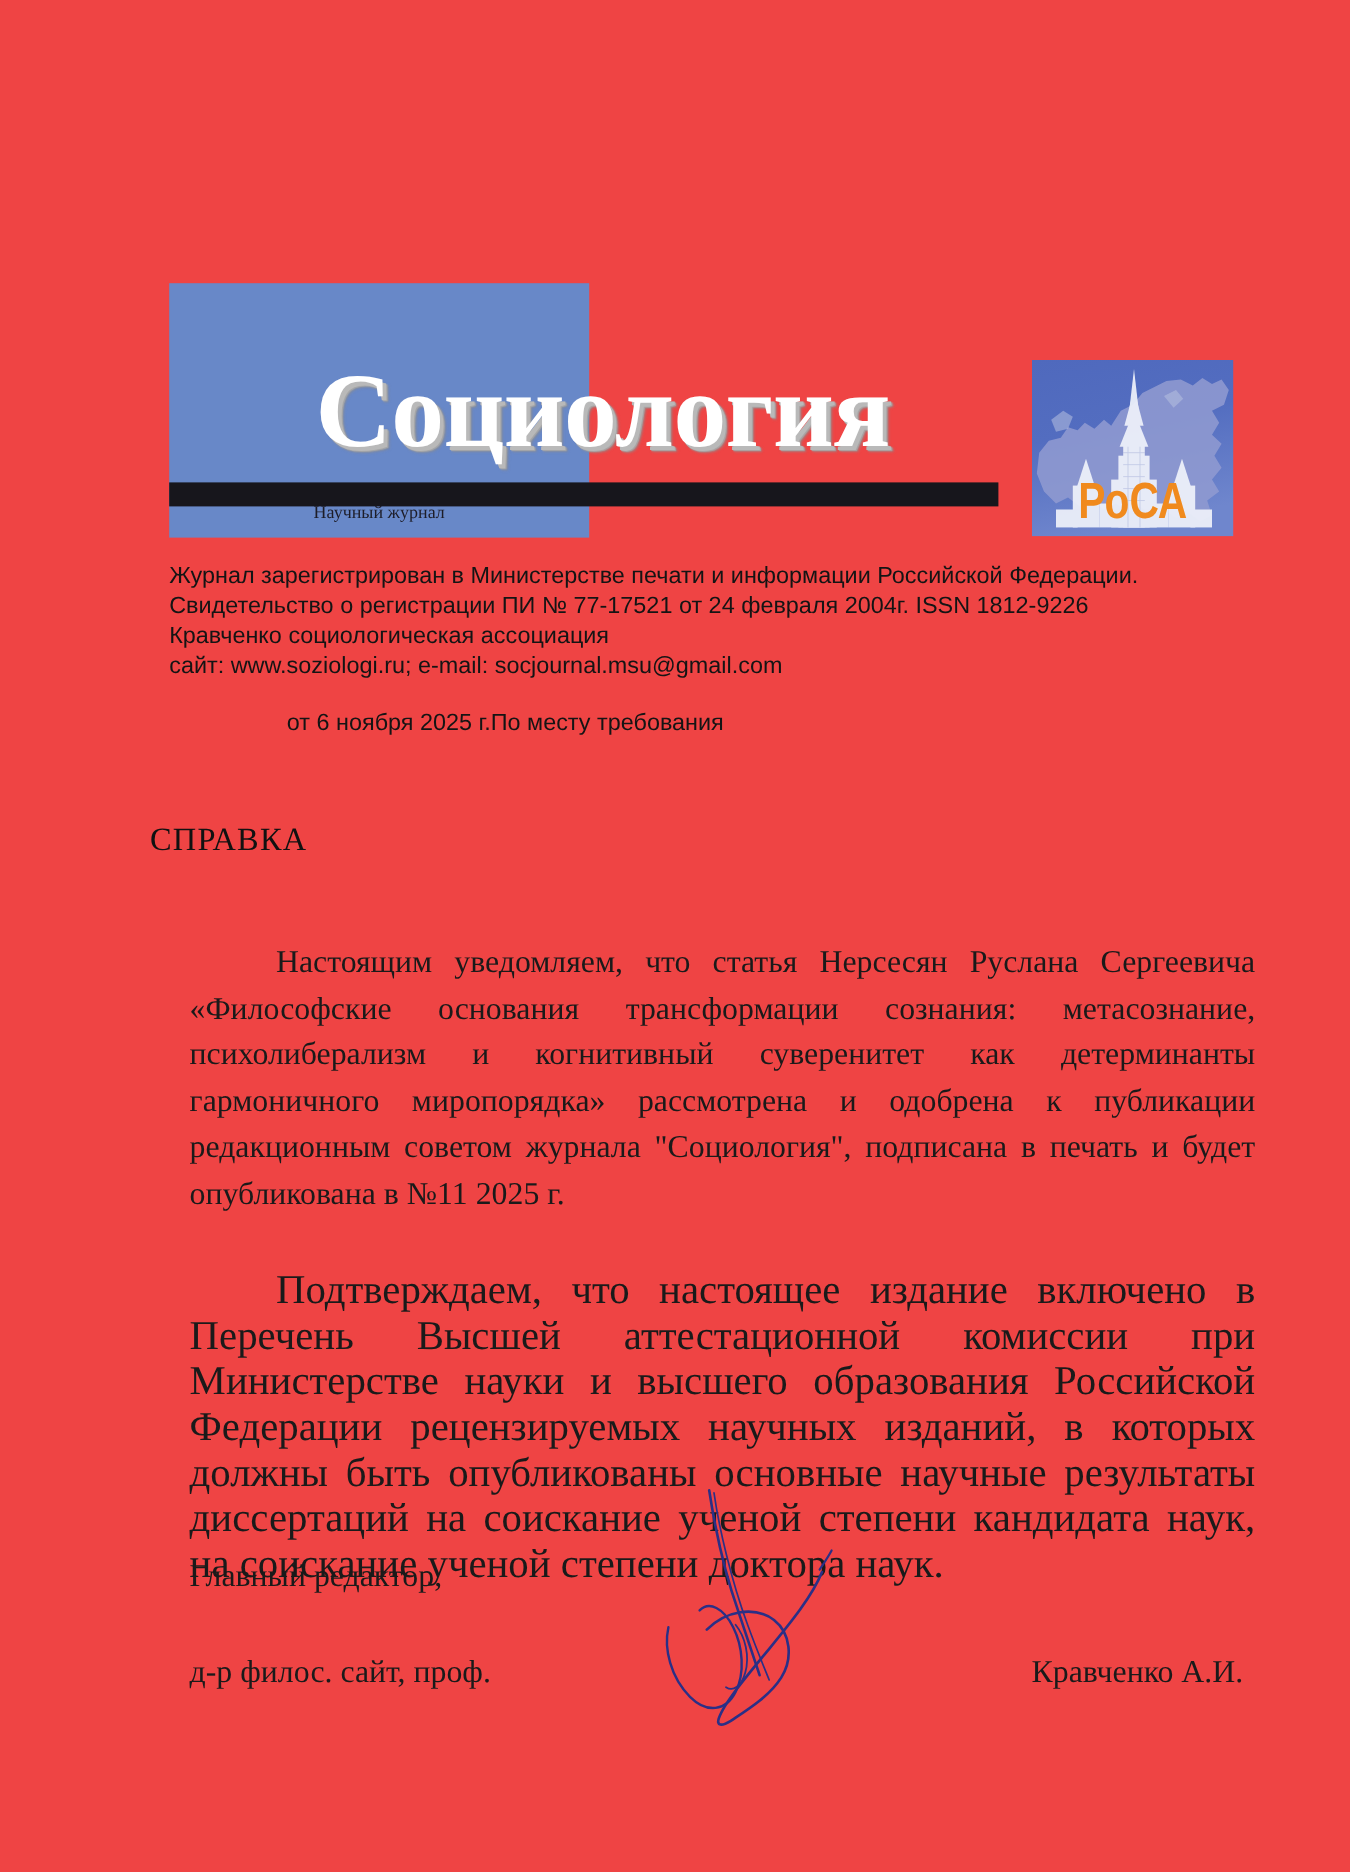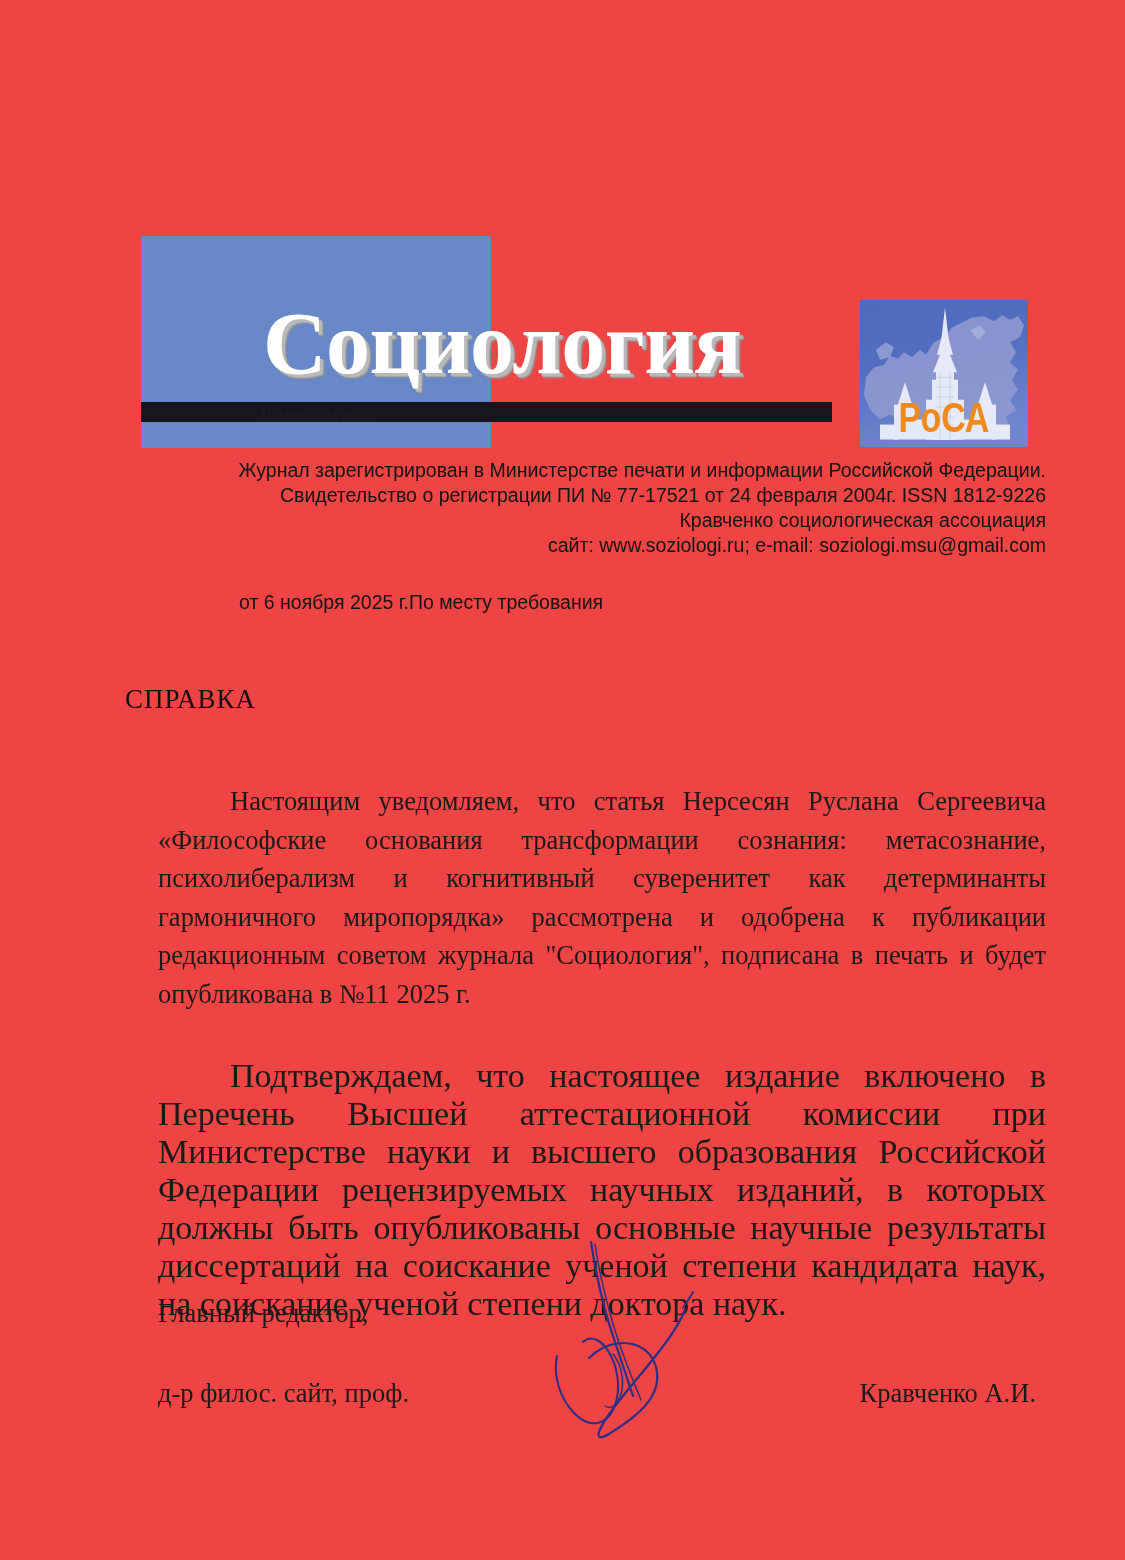--- a/index.html
+++ b/index.html
@@ -63,21 +63,21 @@
     text-shadow:
        3px 3px 0 #b9b9b9,
        4px 4px 1px #a9a9a9,
        5px 5px 2px rgba(140,140,140,0.65);
     white-space: nowrap;
     pointer-events: none;
   }
   .masthead-subtitle {
     position: absolute;
     left: 0;
-    top: 168px;
+    top: 182px;
     width: 350px;
     text-align: center;
     font-family: "Liberation Serif", "DejaVu Serif", serif;
     font-size: 15px;
     line-height: 20px;
     color: #1d1d28;
   }
 
   
   .rosa-logo {
@@ -88,23 +88,23 @@
     height: 147px;
     overflow: hidden;
     padding-left: 28px;
   }
   .rosa-logo svg { display: block; width: 100%; height: 100%; }
 
   
   .reg-block {
     position: absolute;
     left: 141px;
-    top: 458px;
+    top: 468px;
     width: 905px;
-    text-align: right;
+    text-align: left;
     font-family: "Liberation Sans", "DejaVu Sans", sans-serif;
     font-size: 19.5px;
     line-height: 25px;
     color: #141414;
   }
   .reg-block div { white-space: nowrap; }
 
   
   .date-row {
     position: absolute;
@@ -256,21 +256,21 @@
       </g>
 
       <text x="84" y="106" text-anchor="middle" font-family="Liberation Sans, DejaVu Sans, sans-serif" font-size="34" font-weight="bold" fill="#F08A1E">РоСА</text>
     </svg>
   </div>
 
   <div class="reg-block">
     <div>Журнал зарегистрирован в Министерстве печати и информации Российской Федерации.</div>
     <div>Свидетельство о регистрации ПИ № 77-17521 от 24 февраля 2004г. ISSN 1812-9226</div>
     <div>Кравченко социологическая ассоциация</div>
-    <div>сайт: www.soziologi.ru; e-mail: soziologi.msu@gmail.com</div>
+    <div>сайт: www.soziologi.ru; e-mail: socjournal.msu@gmail.com</div>
   </div>
 
   <div class="date-row">
     <span class="date-left">от 6 ноября 2025 г.</span>
     <span class="date-right">По месту требования</span>
   </div>
 
   <div class="doc-title">СПРАВКА</div>
 
   <div class="body-text para-main">Настоящим уведомляем, что статья Нерсесян Руслана Сергеевича «Философские основания трансформации сознания: метасознание, психолиберализм и когнитивный суверенитет как детерминанты гармоничного миропорядка» рассмотрена и одобрена к публикации редакционным советом журнала "Социология", подписана в печать и будет опубликована в №11 2025 г.</div>

